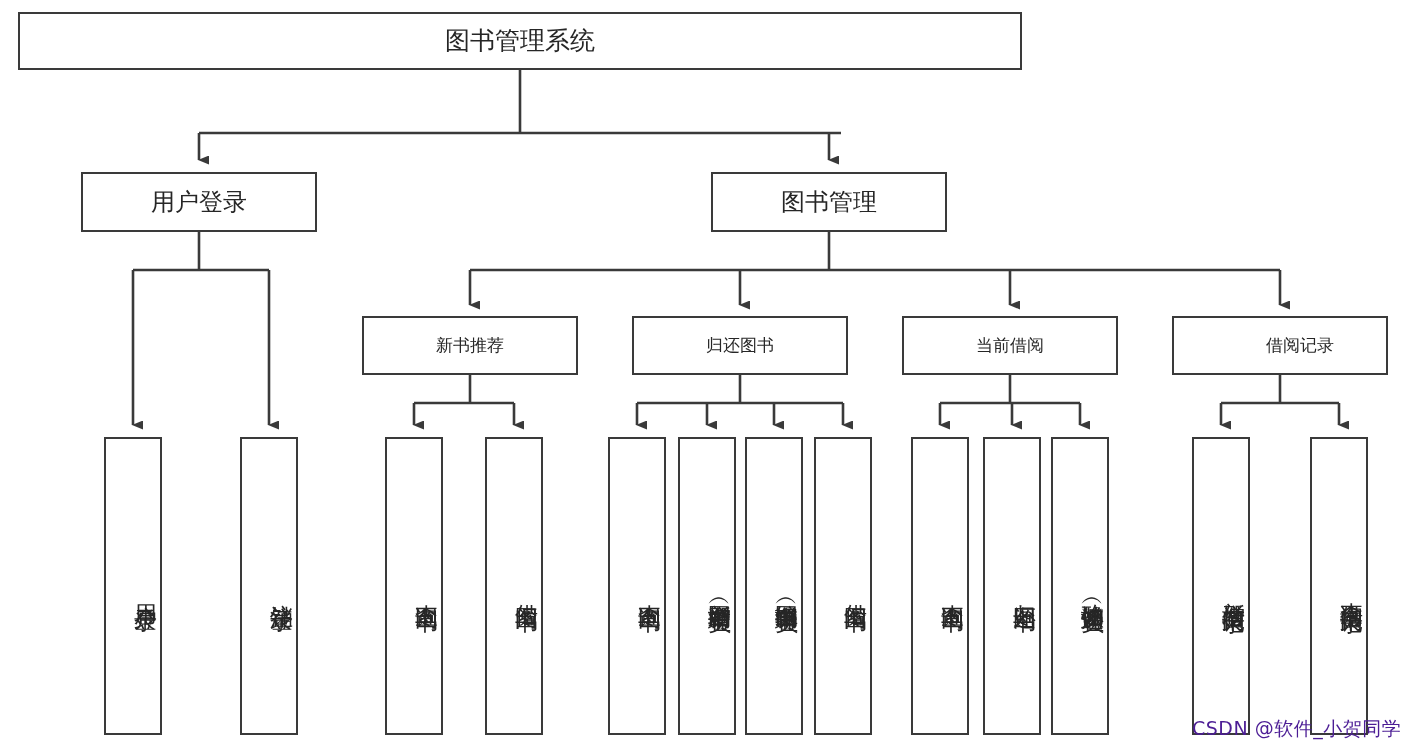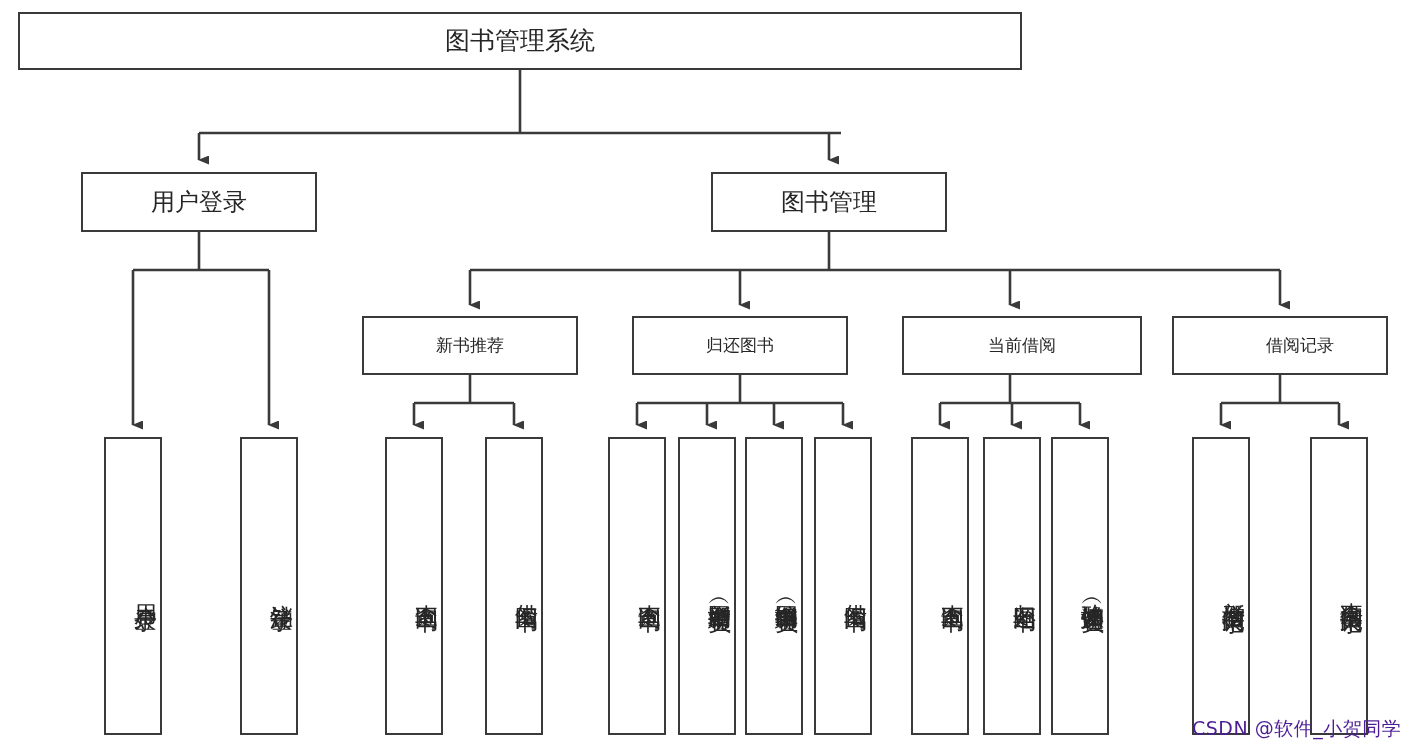--- a/index.html
+++ b/index.html
@@ -136,21 +136,21 @@
       </div>
       <div class="node lvl2" style="left: 711px; top: 172px; width: 236px; height: 60px;">
         <span>图书管理</span>
       </div>
       <div class="node lvl3" style="left: 362px; top: 316px; width: 216px; height: 59px;">
         <span>新书推荐</span>
       </div>
       <div class="node lvl3" style="left: 632px; top: 316px; width: 216px; height: 59px;">
         <span>归还图书</span>
       </div>
-      <div class="node lvl3" style="left: 902px; top: 316px; width: 240px; height: 59px;">
+      <div class="node lvl3" style="left: 902px; top: 316px; width: 216px; height: 59px;">
         <span>当前借阅</span>
       </div>
       <div class="node lvl3" style="left: 1172px; top: 316px; width: 216px; height: 59px; padding-left: 40px;">
         <span>借阅记录</span>
       </div>
       <div class="node leaf" style="left: 104px; top: 437px; width: 58px; height: 298px;">
         <span class="leaf-text">用户登录</span>
       </div>
       <div class="node leaf" style="left: 240px; top: 437px; width: 58px; height: 298px;">
         <span class="leaf-text">注销登录</span>

